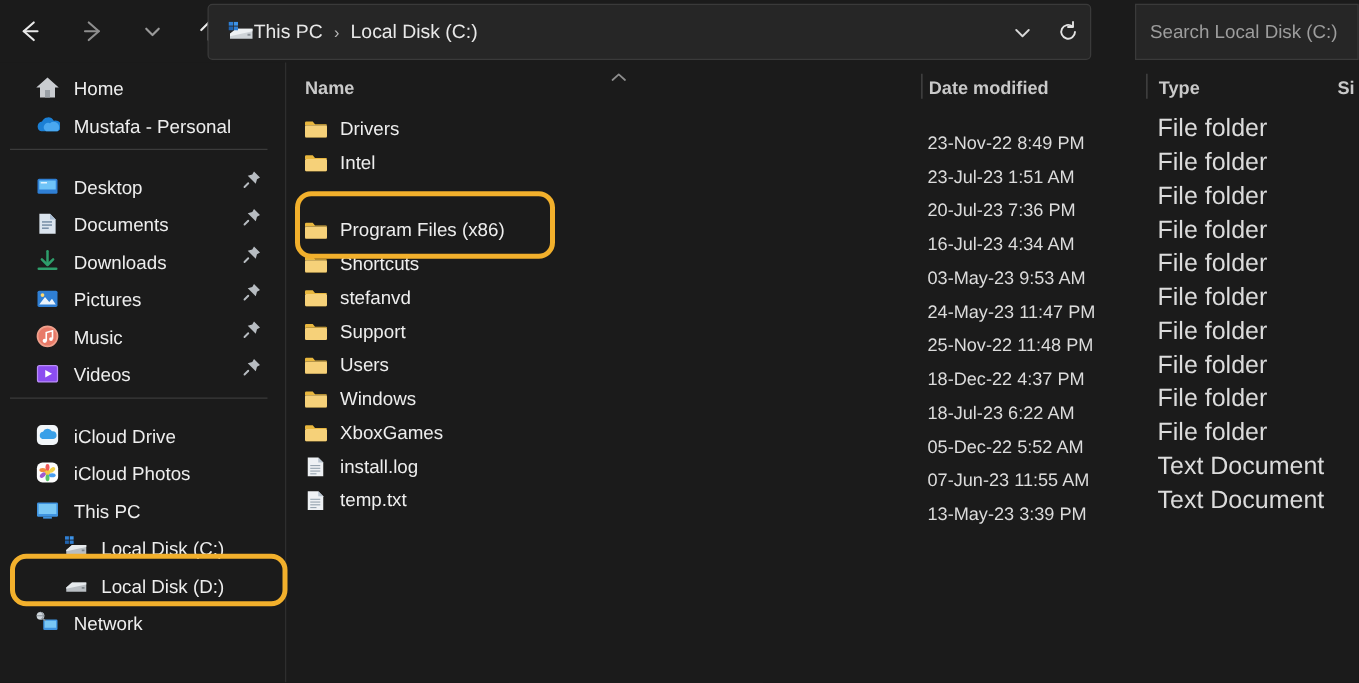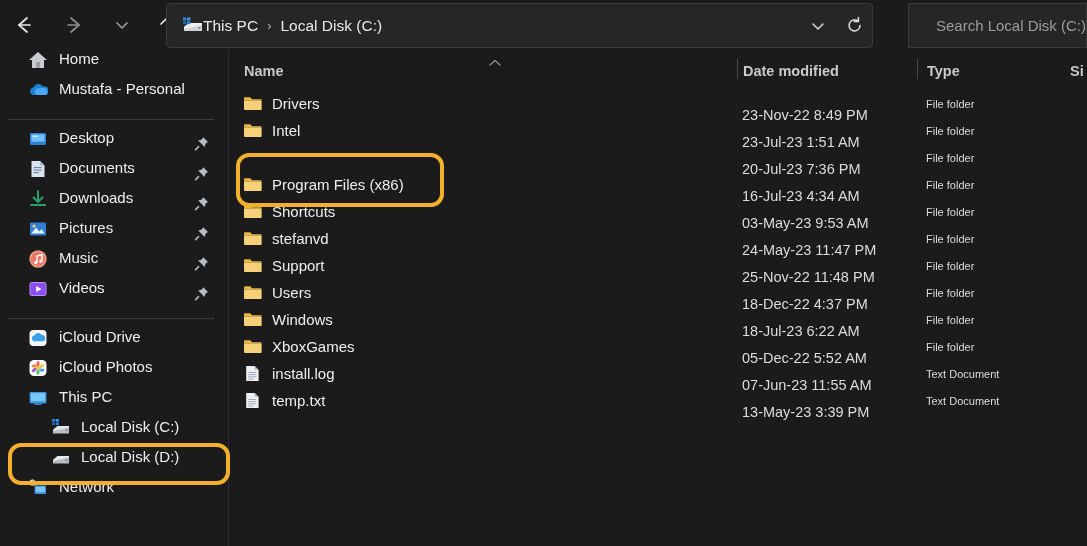--- a/index.html
+++ b/index.html
@@ -42,32 +42,31 @@
   }
   .searchbox {
     position: absolute; left: 908px; top: 3px; width: 179px; height: 45px;
     border: 1px solid #3a3a3a; border-left: 1px solid #3a3a3a; background: #262626;
     display: flex; align-items: center; padding-left: 11px; overflow: hidden;
   }
   .searchbox input {
     background: transparent; border: 0; outline: none;
     color: #9d9d9d; font-size: 15px; font-family: "Liberation Sans", sans-serif;
     width: 100%;
-    text-align: right;
   }
   .searchbox input::placeholder { color: #9d9d9d; opacity: 1; }
 
   
   .sidebar {
     position: absolute; left: 0; top: 50px; width: 228px; height: 496px;
     background: #1b1b1b; overflow: hidden;
   }
   .side-item {
     position: relative; height: 30px; margin: 0 8px; padding-left: 20px;
-    display: flex; align-items: flex-start; border-radius: 4px;
+    display: flex; align-items: flex-end; border-radius: 4px;
   }
   .side-item .ico { width: 22px; height: 20px; margin-right: 9px; flex: none; position: relative; }
   .side-label { color: #eeeeee; font-size: 15px; white-space: nowrap; }
   .pin { position: absolute; right: 11px; top: 7px; width: 15px; height: 15px; }
   .side-sep { height: 1px; background: #3b3b3b; margin: 9px 14px 9px 8px; }
   .indent1 { padding-left: 42px; }
 
   
   .content { position: absolute; left: 228px; top: 50px; width: 859px; height: 496px; }
   .divider-v { position: absolute; left: 0; top: 0; width: 1px; height: 496px; background: #2e2e2e; }
@@ -83,21 +82,21 @@
   .row { position: relative; height: 27px; display: flex; align-items: center; }
   .cell-name {
     position: absolute; left: 15px; display: flex; align-items: center; height: 27px;
   }
   .fileicon { width: 20px; height: 17px; margin-right: 9px; flex: none; position: relative; }
   .cell-name span { color: #eeeeee; font-size: 15px; white-space: nowrap; }
   .cell-date {
     position: absolute; left: 514px; color: #dcdcdc; font-size: 14.5px; white-space: nowrap; margin-top: 23px;
   }
   .cell-type {
-    position: absolute; left: 698px; color: #dcdcdc; font-size: 11px; white-space: nowrap;
+    position: absolute; left: 698px; color: #dcdcdc; font-size: 20px; white-space: nowrap;
   }
 
   
   .hl {
     position: absolute; border: 4px solid #f2b02c; border-radius: 13px;
     pointer-events: none; background: transparent;
   }
   #hl-progfiles { left: 236px; top: 153px; width: 208px; height: 54px; }
   #hl-localdisk { left: 8px;  top: 443px; width: 222px; height: 42px; }
 </style>

